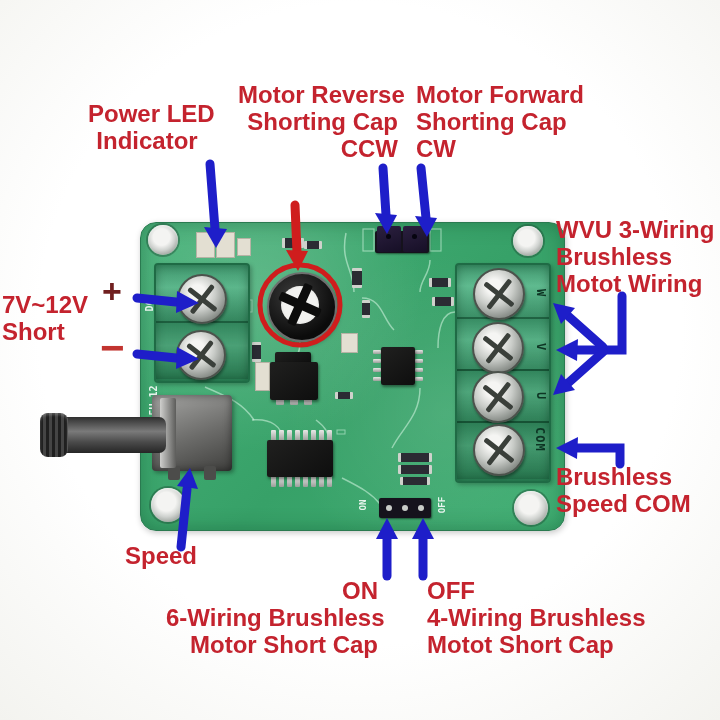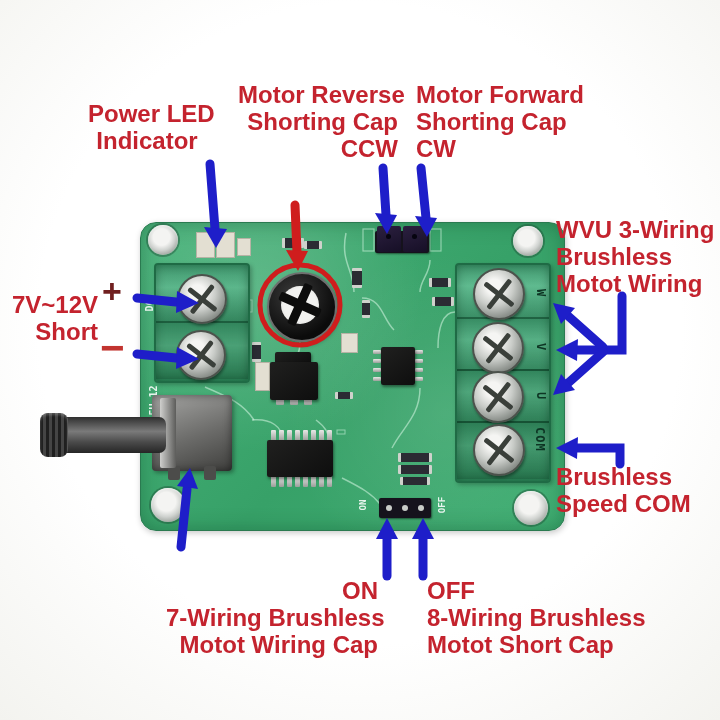--- a/index.html
+++ b/index.html
@@ -7,21 +7,21 @@
          background:radial-gradient(circle at 50% 45%, #ffffff 60%, #f3f3ef 100%);
          font-family:"Liberation Sans",sans-serif;}
   
   .lbl{position:absolute;color:#c4232e;font-weight:bold;font-size:24px;line-height:27px;z-index:40;}
   .lbl .ln{white-space:nowrap;}
   #lbl-power-led{left:88px;top:100px;width:118px;text-align:center;}
   #lbl-motor-reverse{left:238px;top:81px;width:160px;text-align:right;}
   #lbl-motor-forward{left:416px;top:81px;width:180px;text-align:left;}
   #lbl-increase{left:226px;top:155px;width:130px;text-align:center;color:#2d9437;
                 font-size:19px;line-height:21px;background:#d8edd4;padding:2px 0;border-radius:2px;}
-  #lbl-voltage{left:2px;top:291px;width:96px;text-align:right;}
+  #lbl-voltage{left:2px;top:291px;width:96px;text-align:left;}
   #sym-plus{position:absolute;left:102px;top:272px;color:#701f1f;font-size:34px;font-weight:bold;z-index:40;}
   #sym-minus{position:absolute;left:100px;top:324px;color:#c23430;font-size:42px;font-weight:bold;z-index:40;}
   #lbl-wvu{left:556px;top:216px;width:165px;}
   #lbl-com{left:556px;top:463px;width:165px;}
   #lbl-speed{left:125px;top:542px;width:190px;}
   #lbl-on{left:166px;top:577px;width:212px;text-align:right;}
   #lbl-off{left:427px;top:577px;width:220px;text-align:left;}
   
   #board{position:absolute;left:140px;top:222px;width:423px;height:307px;border-radius:16px;z-index:1;
      background:
@@ -234,29 +234,30 @@
   <div class="lbl" id="lbl-wvu">
     <div class="ln">WVU 3-Wiring</div>
     <div class="ln">Brushless</div>
     <div class="ln">Motot Wiring</div>
   </div>
   <div class="lbl" id="lbl-com">
     <div class="ln">Brushless</div>
     <div class="ln">Speed COM</div>
   </div>
   <div class="lbl" id="lbl-speed">
+    <div class="ln">Speed</div>
   </div>
   <div class="lbl" id="lbl-on">
     <div class="ln">ON</div>
-    <div class="ln">7-Wiring Brushless</div>
-    <div class="ln">Motot Wiring Cap</div>
+    <div class="ln">6-Wiring Brushless</div>
+    <div class="ln">Motor Short Cap</div>
   </div>
   <div class="lbl" id="lbl-off">
     <div class="ln">OFF</div>
-    <div class="ln">8-Wiring Brushless</div>
+    <div class="ln">4-Wiring Brushless</div>
     <div class="ln">Motot Short Cap</div>
   </div>
 
   <svg id="overlay" width="720" height="720" viewBox="0 0 720 720">
     <g stroke="#1e1ec9" fill="#1e1ec9" stroke-width="9" stroke-linecap="round">
       <g>
         <line x1="210" y1="164" x2="215" y2="229"></line>
           <polygon points="216,248 204,227 227,229" stroke="none"></polygon>
       </g>
       <g>

